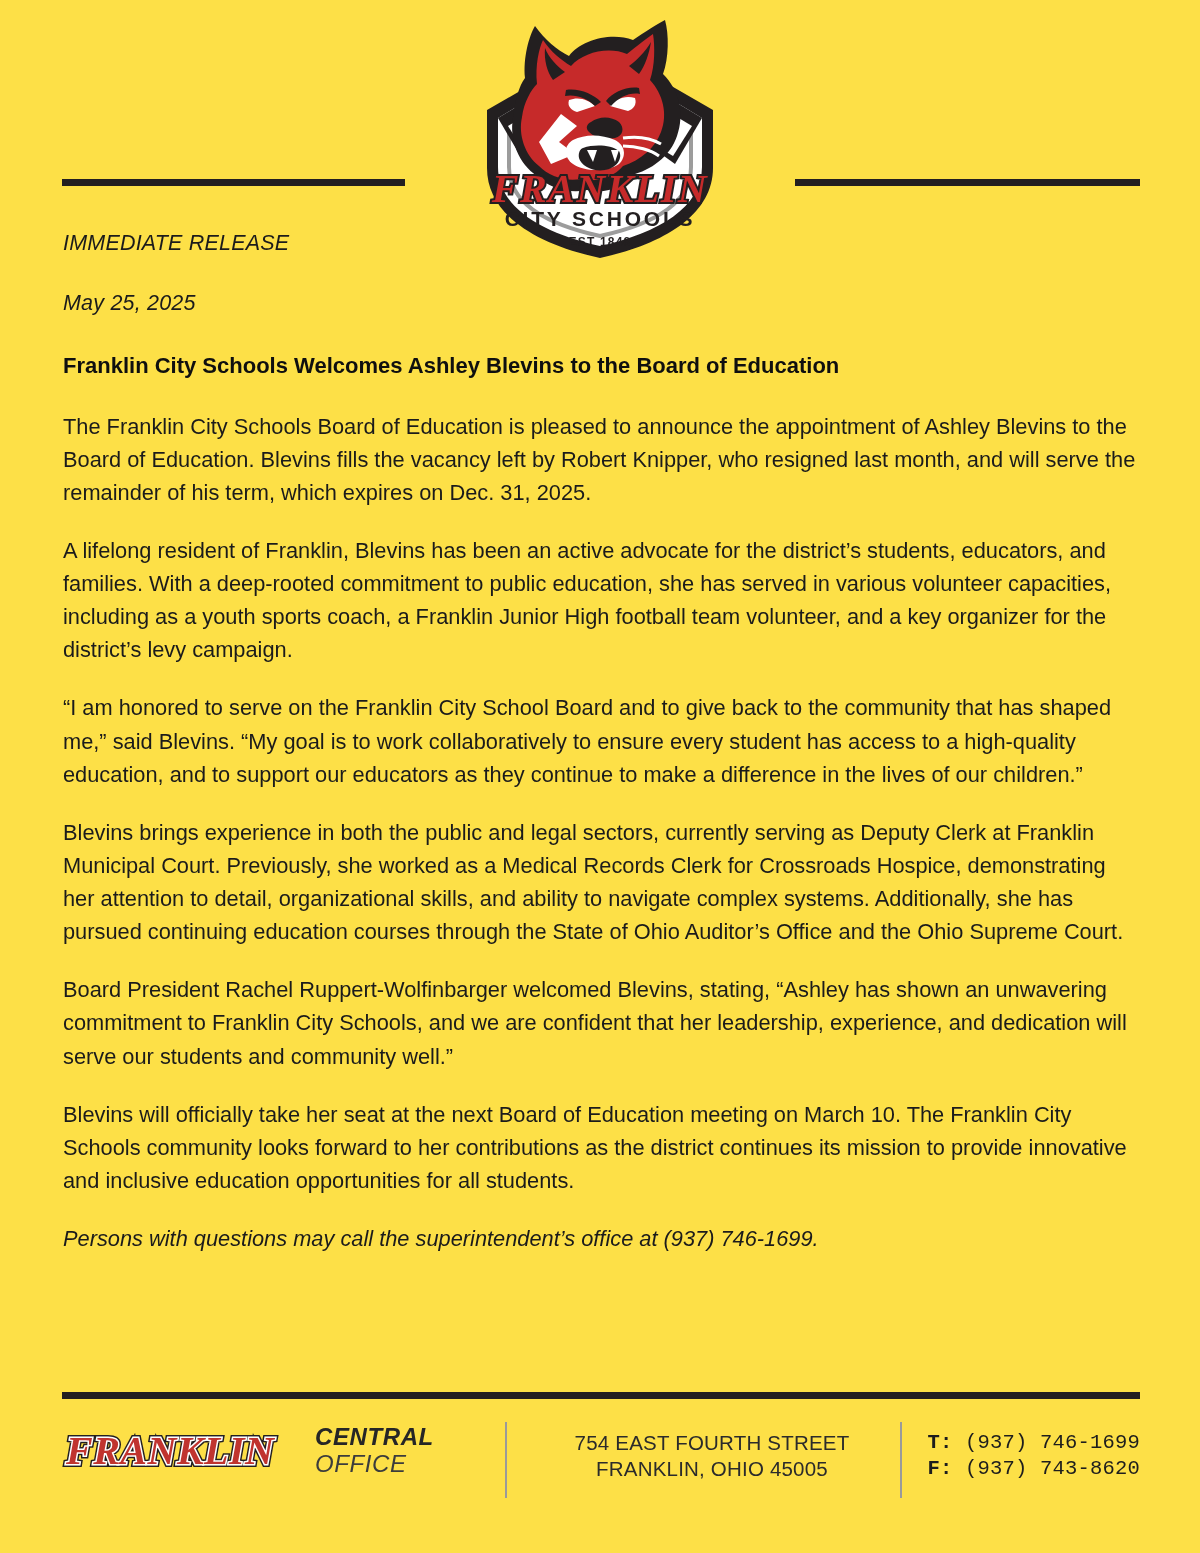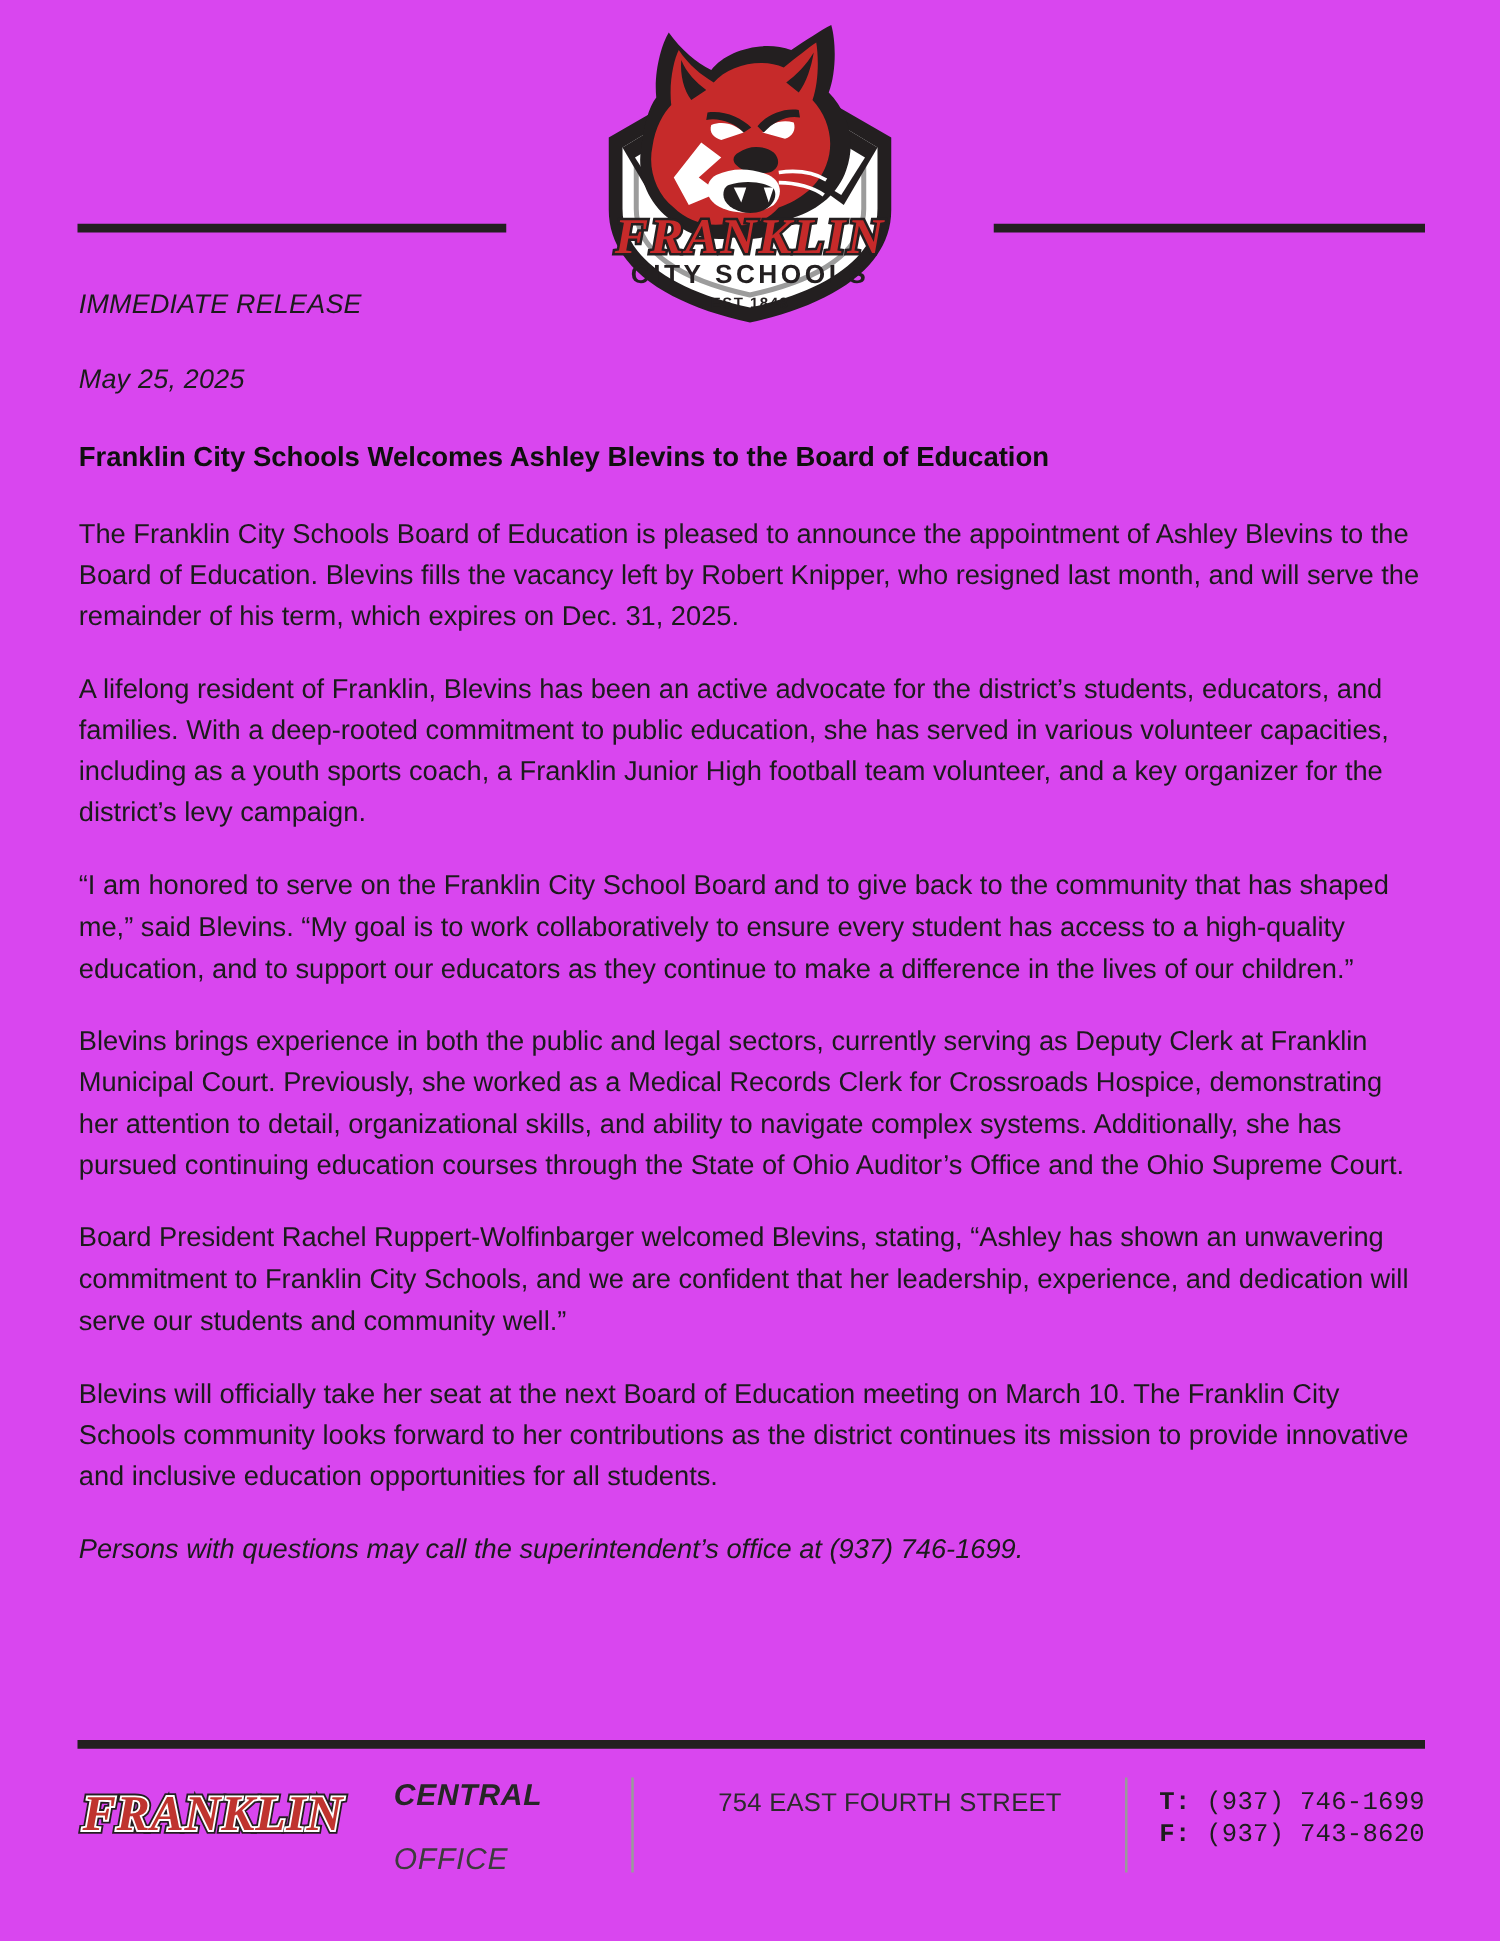--- a/index.html
+++ b/index.html
@@ -8,21 +8,21 @@
     background: #ffffff;
   }
   body {
     font-family: "Liberation Sans", sans-serif;
     color: #1a1a1a;
   }
   .page {
     position: relative;
     width: 1200px;
     height: 1553px;
-    background: #d946ef;
+    background: #fde047;
     overflow: hidden;
     box-sizing: border-box;
   }
 
   
   .letterhead {
     position: absolute;
     top: 0;
     left: 0;
     width: 1200px;
@@ -126,21 +126,20 @@
     letter-spacing: 0.6px;
     color: #262626;
     display: block;
   }
   .fl-central .l2 {
     font-size: 24px;
     font-weight: normal;
     letter-spacing: 0.6px;
     color: #3c3c3c;
     display: block;
-    margin-top: 24px;
   }
   .vsep {
     position: absolute;
     top: 4px;
     width: 2px;
     height: 76px;
     background: #9a9a9a;
   }
   .vsep-1 { left: 443px; }
   .vsep-2 { left: 838px; }
@@ -288,20 +287,21 @@
 
       <div class="fl-central">
         <span class="l1">CENTRAL</span>
         <span class="l2">OFFICE</span>
       </div>
 
       <div class="vsep vsep-1"></div>
 
       <div class="fl-address">
         <div>754 EAST FOURTH STREET</div>
+        <div>FRANKLIN, OHIO 45005</div>
       </div>
 
       <div class="vsep vsep-2"></div>
 
       <div class="fl-contact">
         <div>
           <span class="lbl">T:</span>
           <span>(937) 746-1699</span>
         </div>
         <div>

